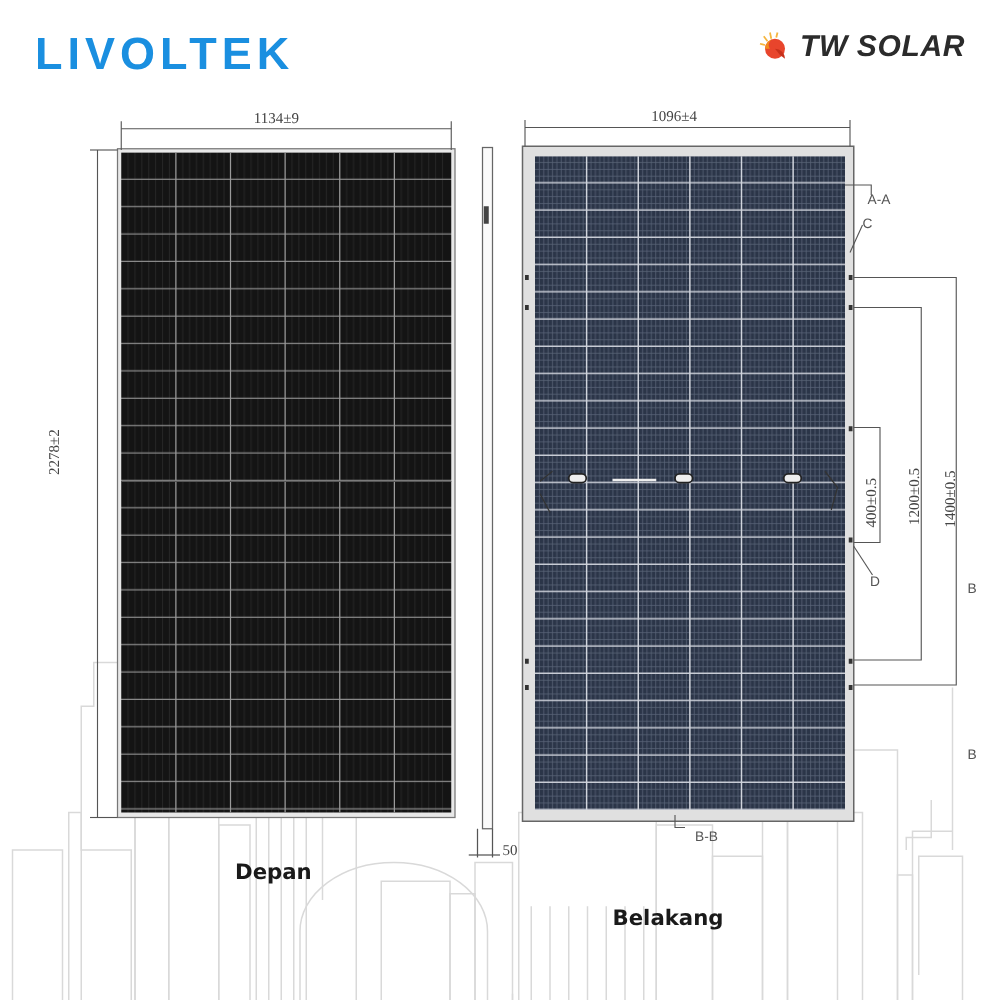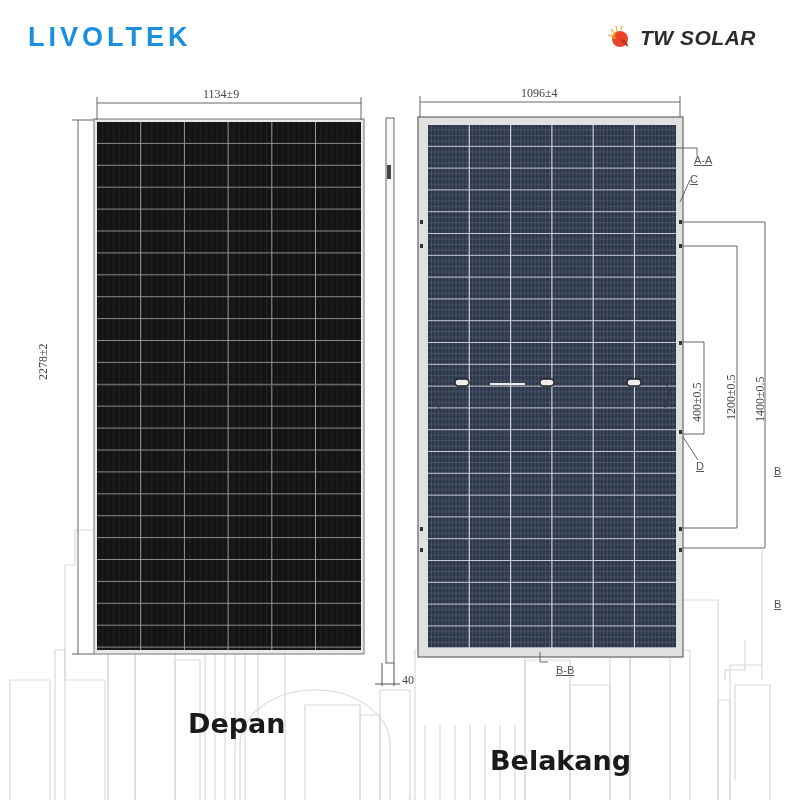--- a/index.html
+++ b/index.html
@@ -1,23 +1,23 @@
 <!DOCTYPE html>
 <html><head>
 <meta charset="utf-8">
 <style>
   html, body { margin:0; padding:0; background:#ffffff; }
   body { width:800px; height:800px; position:relative; overflow:hidden; font-family:"DejaVu Sans", sans-serif; }
   .abs { position:absolute; }
-  .brand-livoltek { left:28px; top:22px; font-family:"Liberation Sans", sans-serif; font-weight:bold; font-size:27px; letter-spacing:4px; color:#1a8fe0; }
+  .brand-livoltek { left:28px; top:22px; font-family:"Liberation Sans", sans-serif; font-weight:bold; font-size:36px; letter-spacing:4px; color:#1a8fe0; }
   .brand-tw { left:606px; top:24px; display:flex; align-items:center; gap:6px; }
-  .tw-text { font-family:"Liberation Sans", sans-serif; font-style:italic; font-weight:bold; font-size:21px; color:#2b2b2b; letter-spacing:0.5px; }
+  .tw-text { font-family:"Liberation Sans", sans-serif; font-style:italic; font-weight:bold; font-size:24px; color:#2b2b2b; letter-spacing:0.5px; }
   .dim { font-family:"Liberation Serif", serif; font-size:12px; color:#444; }
-  .dim-small { font-family:"Liberation Sans", sans-serif; font-size:11px; color:#555;text-decoration:underline; }
-  .caption { font-family:"DejaVu Sans", sans-serif; font-weight:bold; font-size:27px; color:#1a1a1a;margin-top:20px; }
+  .dim-small { font-family:"Liberation Sans", sans-serif; font-size:11px; color:#555; }
+  .caption { font-family:"DejaVu Sans", sans-serif; font-weight:bold; font-size:17px; color:#1a1a1a; }
   svg { position:absolute; left:0; top:0; }
 </style>
 </head>
 <body>
 
 <svg width="800" height="800" style="z-index:0">
   <g fill="none" stroke="#d9d9d9" stroke-width="1.2">
     <path d="M10,800 V680 H50 V800"></path>
     <path d="M55,800 V650 H65 V680 H105 V800"></path>
     <path d="M65,800 V565 H75 V530 H100 V595 H108 V800"></path>
@@ -179,21 +179,21 @@
     <path d="M683,222 H765 V548 H683"></path>
     <path d="M683,246 H737 V528 H683"></path>
     <path d="M683,342 H704 V434 H683"></path>
     <path d="M683,437 L698,460"></path>
     <path d="M540,652 V662 H548"></path>
   </g>
 </svg>
 
 <div class="abs dim" style="left:203px;top:87px;z-index:2">1134±9</div>
 <div class="abs dim" style="left:36px;top:380px;transform:rotate(-90deg);transform-origin:left top;z-index:2">2278±2</div>
-<div class="abs dim" style="left:402px;top:673px;z-index:2">40</div>
+<div class="abs dim" style="left:402px;top:673px;z-index:2">50</div>
 <div class="abs dim" style="left:521px;top:86px;z-index:2">1096±4</div>
 
 <div class="abs dim-small" style="left:694px;top:154px;z-index:2">A-A</div>
 <div class="abs dim-small" style="left:556px;top:664px;z-index:2">B-B</div>
 <div class="abs dim-small" style="left:690px;top:173px;z-index:2">C</div>
 <div class="abs dim-small" style="left:696px;top:460px;z-index:2">D</div>
 <div class="abs dim-small" style="left:774px;top:465px;z-index:2">B</div>
 <div class="abs dim-small" style="left:774px;top:598px;z-index:2">B</div>
 
 <div class="abs dim" style="left:690px;top:422px;transform:rotate(-90deg);transform-origin:left top;z-index:2">400±0.5</div>

